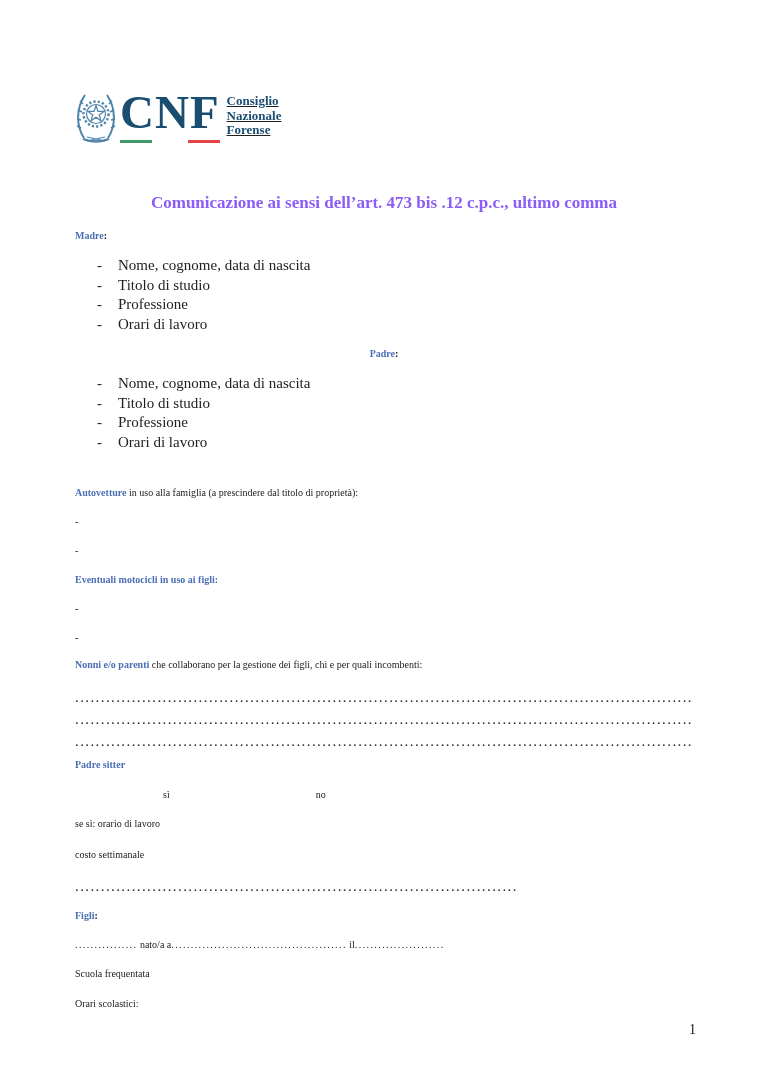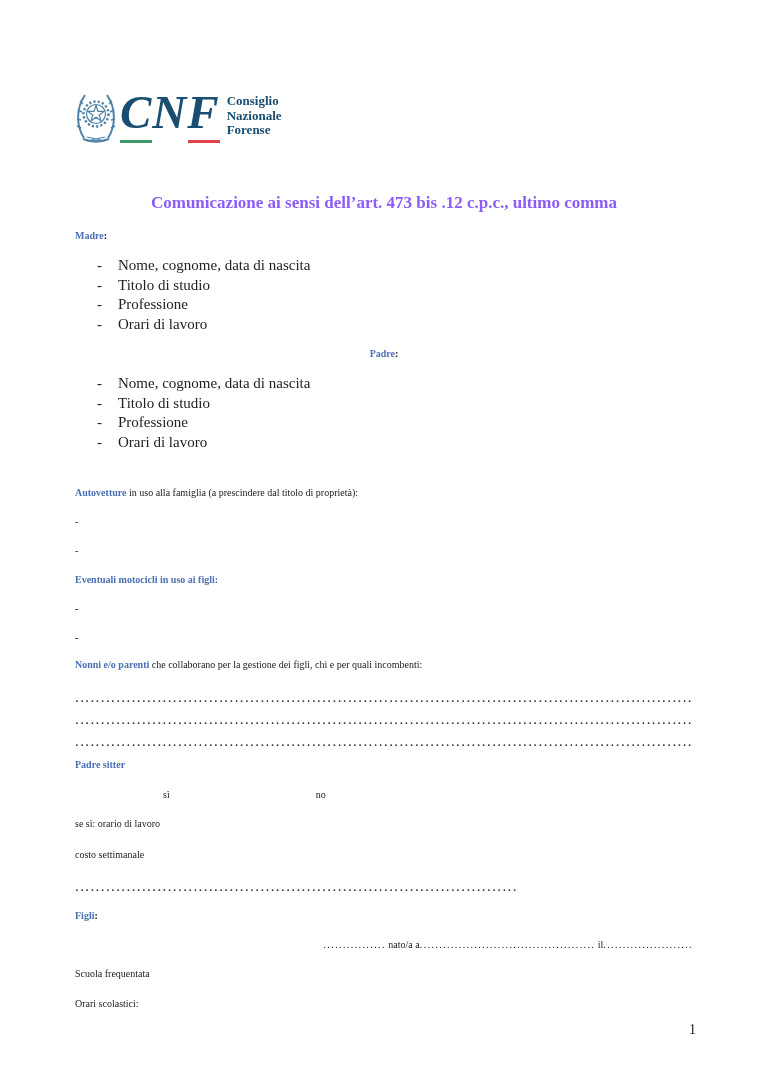--- a/index.html
+++ b/index.html
@@ -8,22 +8,22 @@
     font-family:"Liberation Serif","DejaVu Serif",serif;color:#212121;overflow:hidden;
   }
   .content{position:absolute;left:75px;top:0;width:618px;}
   p{margin:0;font-size:10px;line-height:19.5px;}
 
   
   .logo{margin-top:88px;height:60px;display:flex;align-items:flex-start;}
   .emblem{width:42px;height:58px;flex:0 0 42px;}
   .logo-main{margin-left:3px;}
   .logo-row{display:flex;align-items:flex-start;}
-  .cnf{font-size:47px;line-height:48px;font-weight:bold;color:#1A4E71;letter-spacing:1px;font-style:italic;}
-  .org{margin-left:7px;margin-top:6px;display:flex;flex-direction:column;}
+  .cnf{font-size:47px;line-height:48px;font-weight:bold;color:#1A4E71;letter-spacing:1px;}
+  .org{margin-left:7px;margin-top:6px;display:flex;flex-direction:column;text-decoration:underline;}
   .org span{font-size:13px;line-height:14.5px;font-weight:bold;color:#1A4E71;}
   .tricolor{display:flex;margin-top:2px;height:3px;}
   .tri-g{width:32px;background:#3E9A6B;}
   .tri-w{width:36px;background:transparent;}
   .tri-r{width:32px;background:#E04444;}
 
   
   .title{margin:44px 0 0;text-align:center;font-size:17px;line-height:22px;font-weight:bold;color:#8b5cf6;}
   .hd{font-weight:bold;}
   .blue{color:#4A6FB5;}
@@ -58,21 +58,21 @@
   .dl-long{width:617px;}
   .dl-short{width:441px;margin-top:12px;line-height:19px;height:19px;}
 
   
   .yesno{line-height:19px;}
   .yes{margin-left:88px;margin-top:12px;}
   .no{margin-left:146px;}
 
   
   .born .dots{letter-spacing:1.4px;white-space:nowrap;}
-  .born{white-space:nowrap;line-height:19px;text-align:right;}
+  .born{white-space:nowrap;line-height:19px;}
 
   .pagenum{position:absolute;top:1022px;right:72px;font-size:14px;color:#212121;}
 </style>
 </head>
 <body>
 
 <div class="page">
   <div class="content">
 
     <header class="logo">

